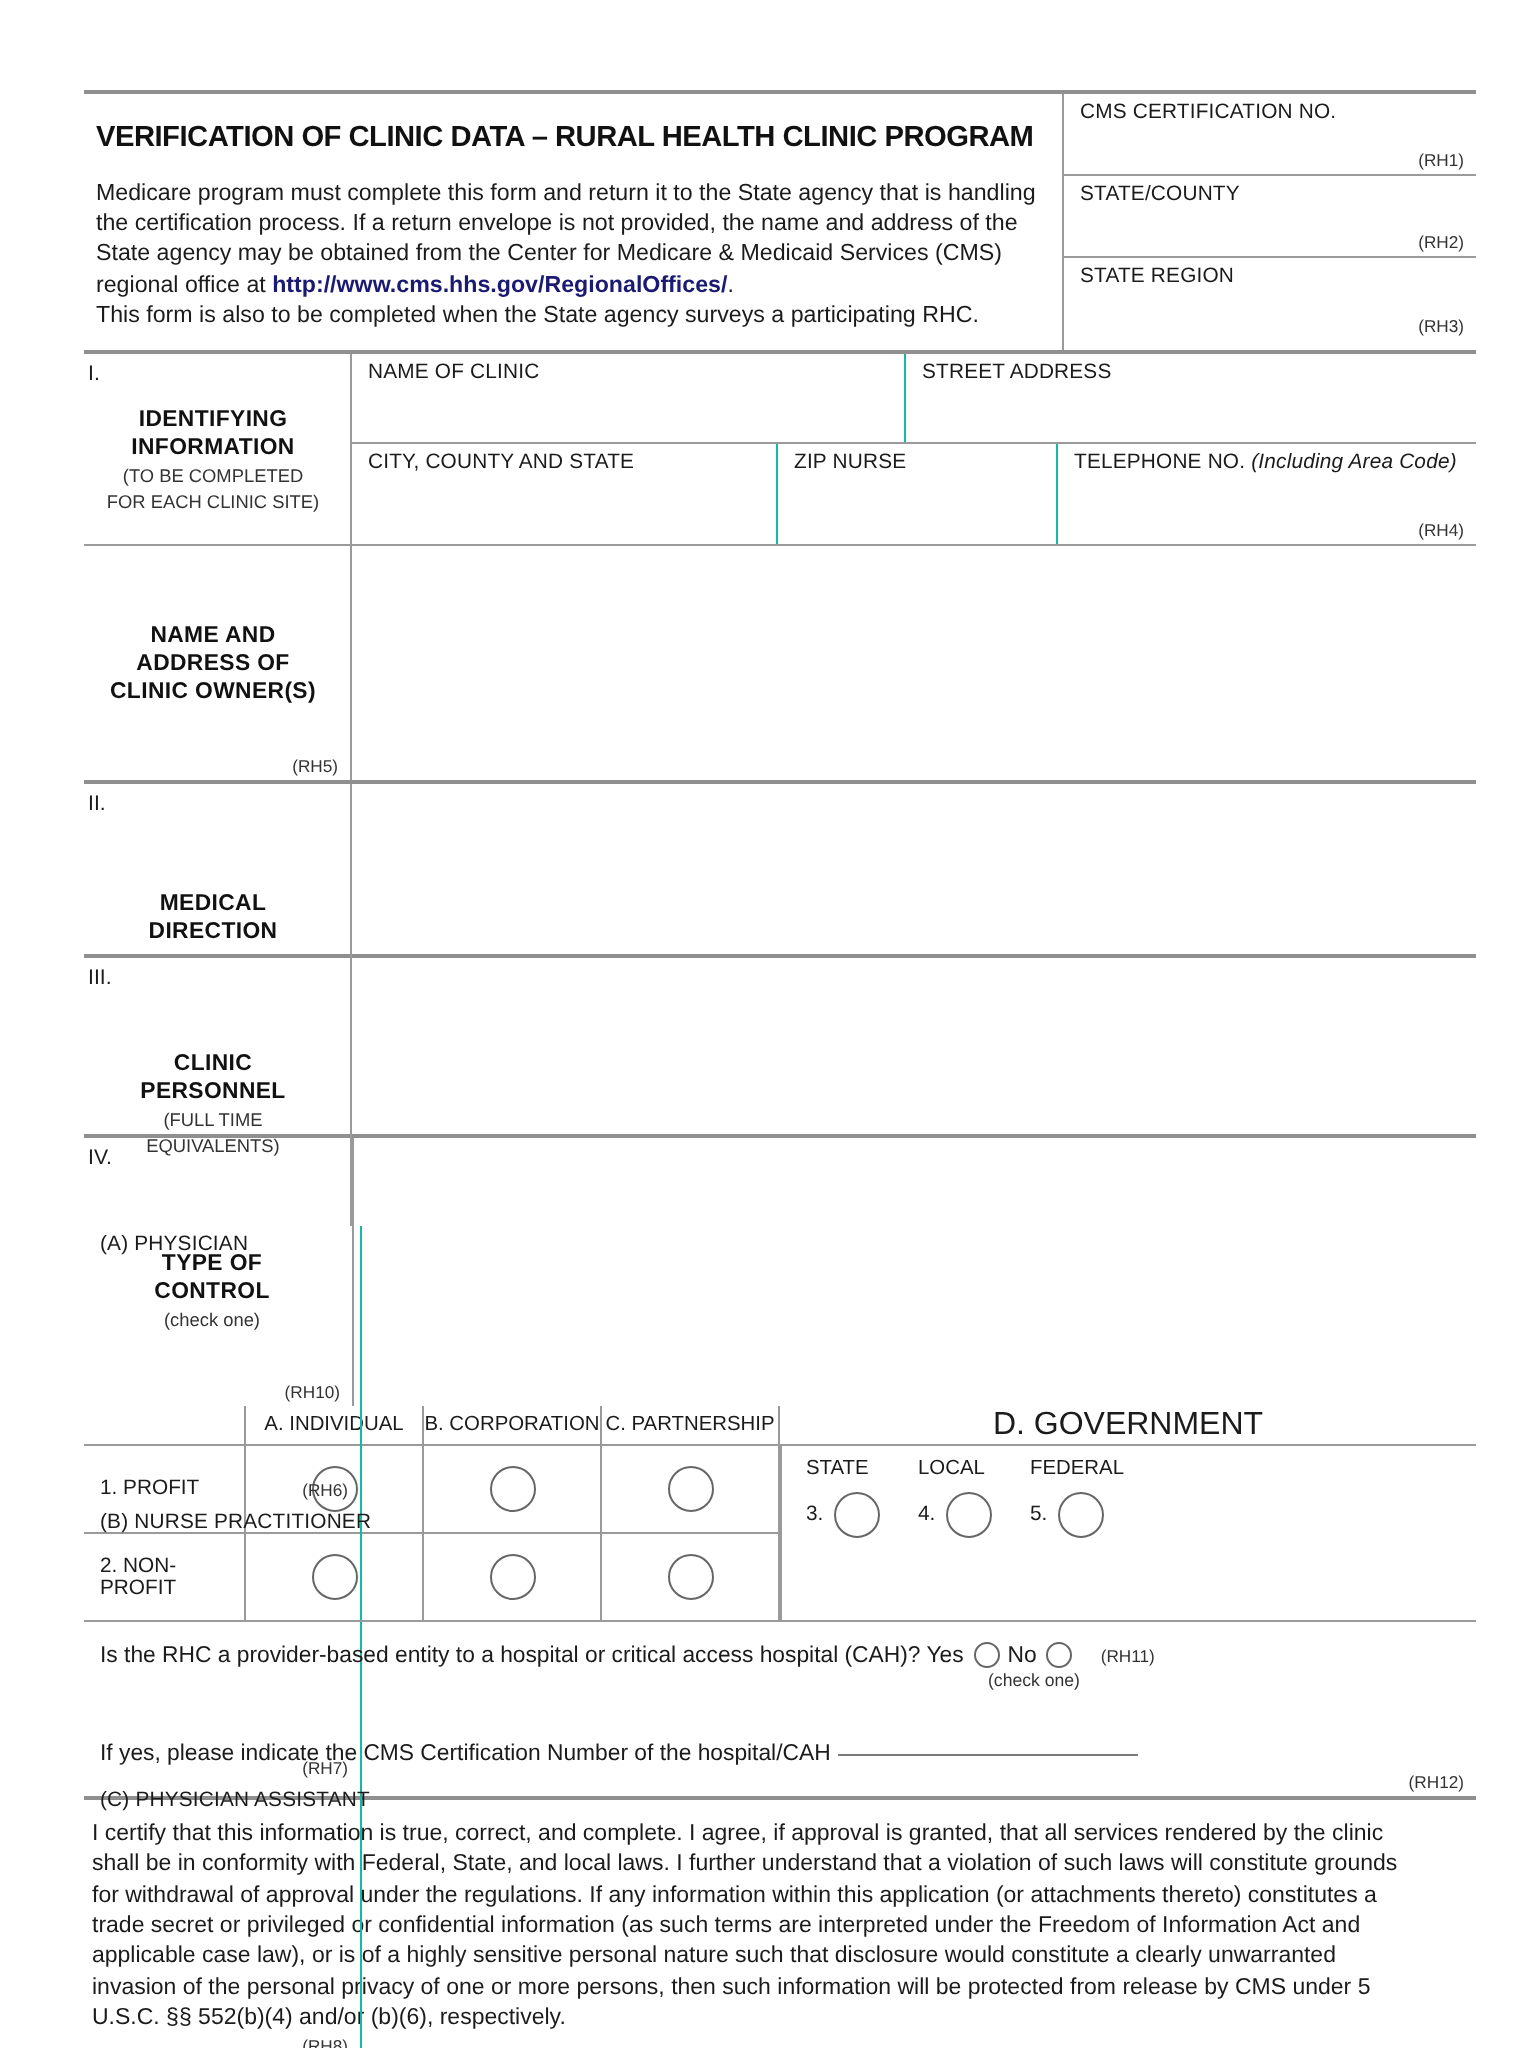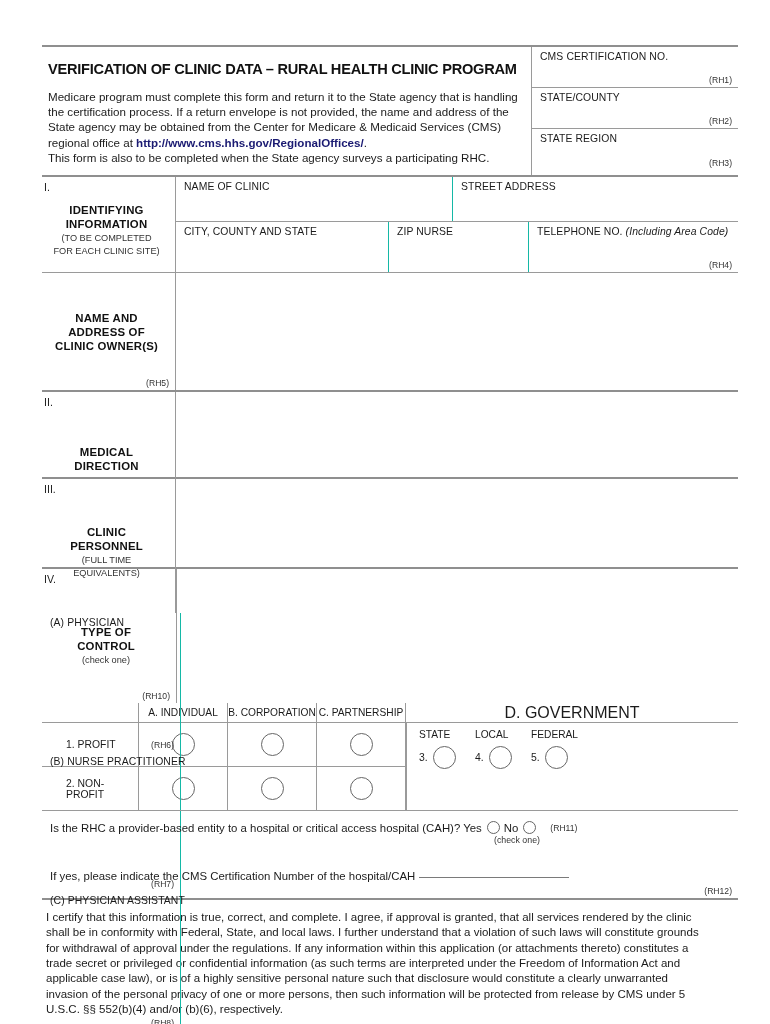--- a/index.html
+++ b/index.html
@@ -191,21 +191,21 @@
     position: absolute;
     left: 0; right: 6px;
     top: 56px;
     text-align: center;
   }
   .ctrlbody { flex: 1; }
 
   .ctrl-headrow { display: flex; height: 19px; }
   .ctrl-rowprofit { display: flex; height: 43px; }
   .ctrl-rownon { display: flex; height: 43px; }
-  .c-rowlab { width: 81px; flex: 0 0 81px; box-sizing: border-box; border-right: 1px solid #9a9a9a; display: flex; align-items: center; padding-left: 8px; margin-left: 16px; }
+  .c-rowlab { width: 81px; flex: 0 0 81px; box-sizing: border-box; border-right: 1px solid #9a9a9a; display: flex; align-items: center; padding-left: 8px; }
   .c-rowlab span { font-size: 10.4px; color: #1b1b1b; }
   .c-opt { width: 89px; flex: 0 0 89px; box-sizing: border-box; border-right: 1px solid #9a9a9a; display: flex; align-items: center; justify-content: center; }
   .c-opt .hd { font-size: 10.2px; color: #1b1b1b; white-space: nowrap; }
   .c-gov { flex: 1; box-sizing: border-box; display: flex; align-items: center; justify-content: center; }
   .circle {
     width: 23px; height: 23px;
     border: 1px solid #666;
     border-radius: 50%;
     box-sizing: border-box;
     background: #fff;

